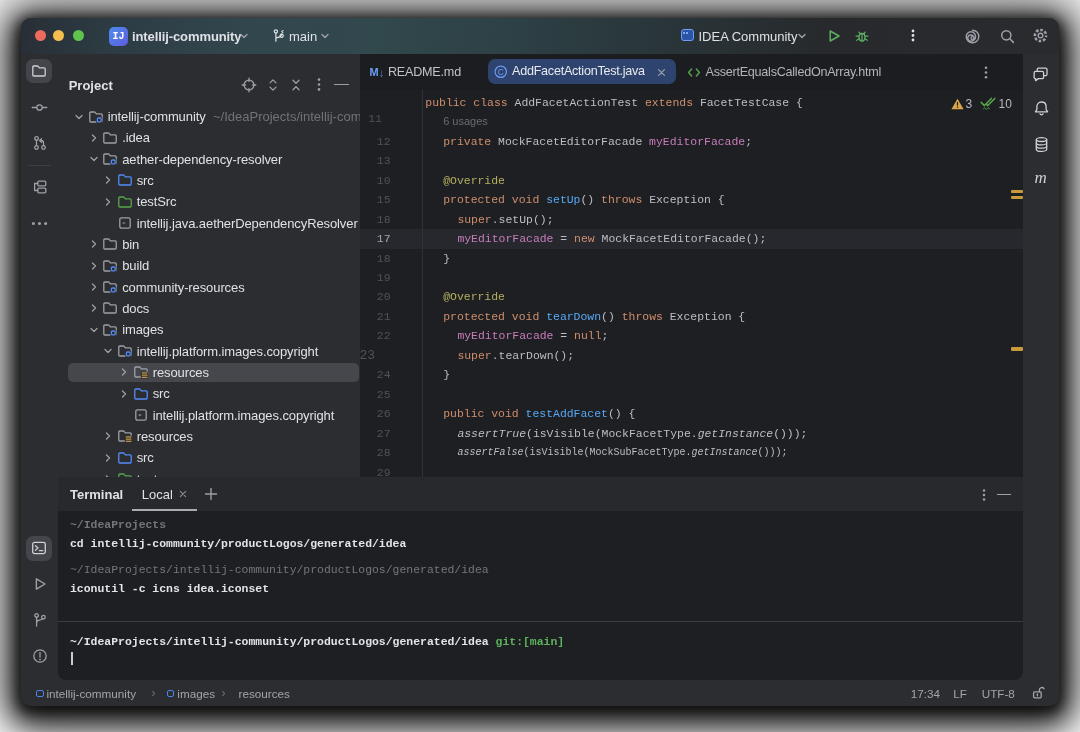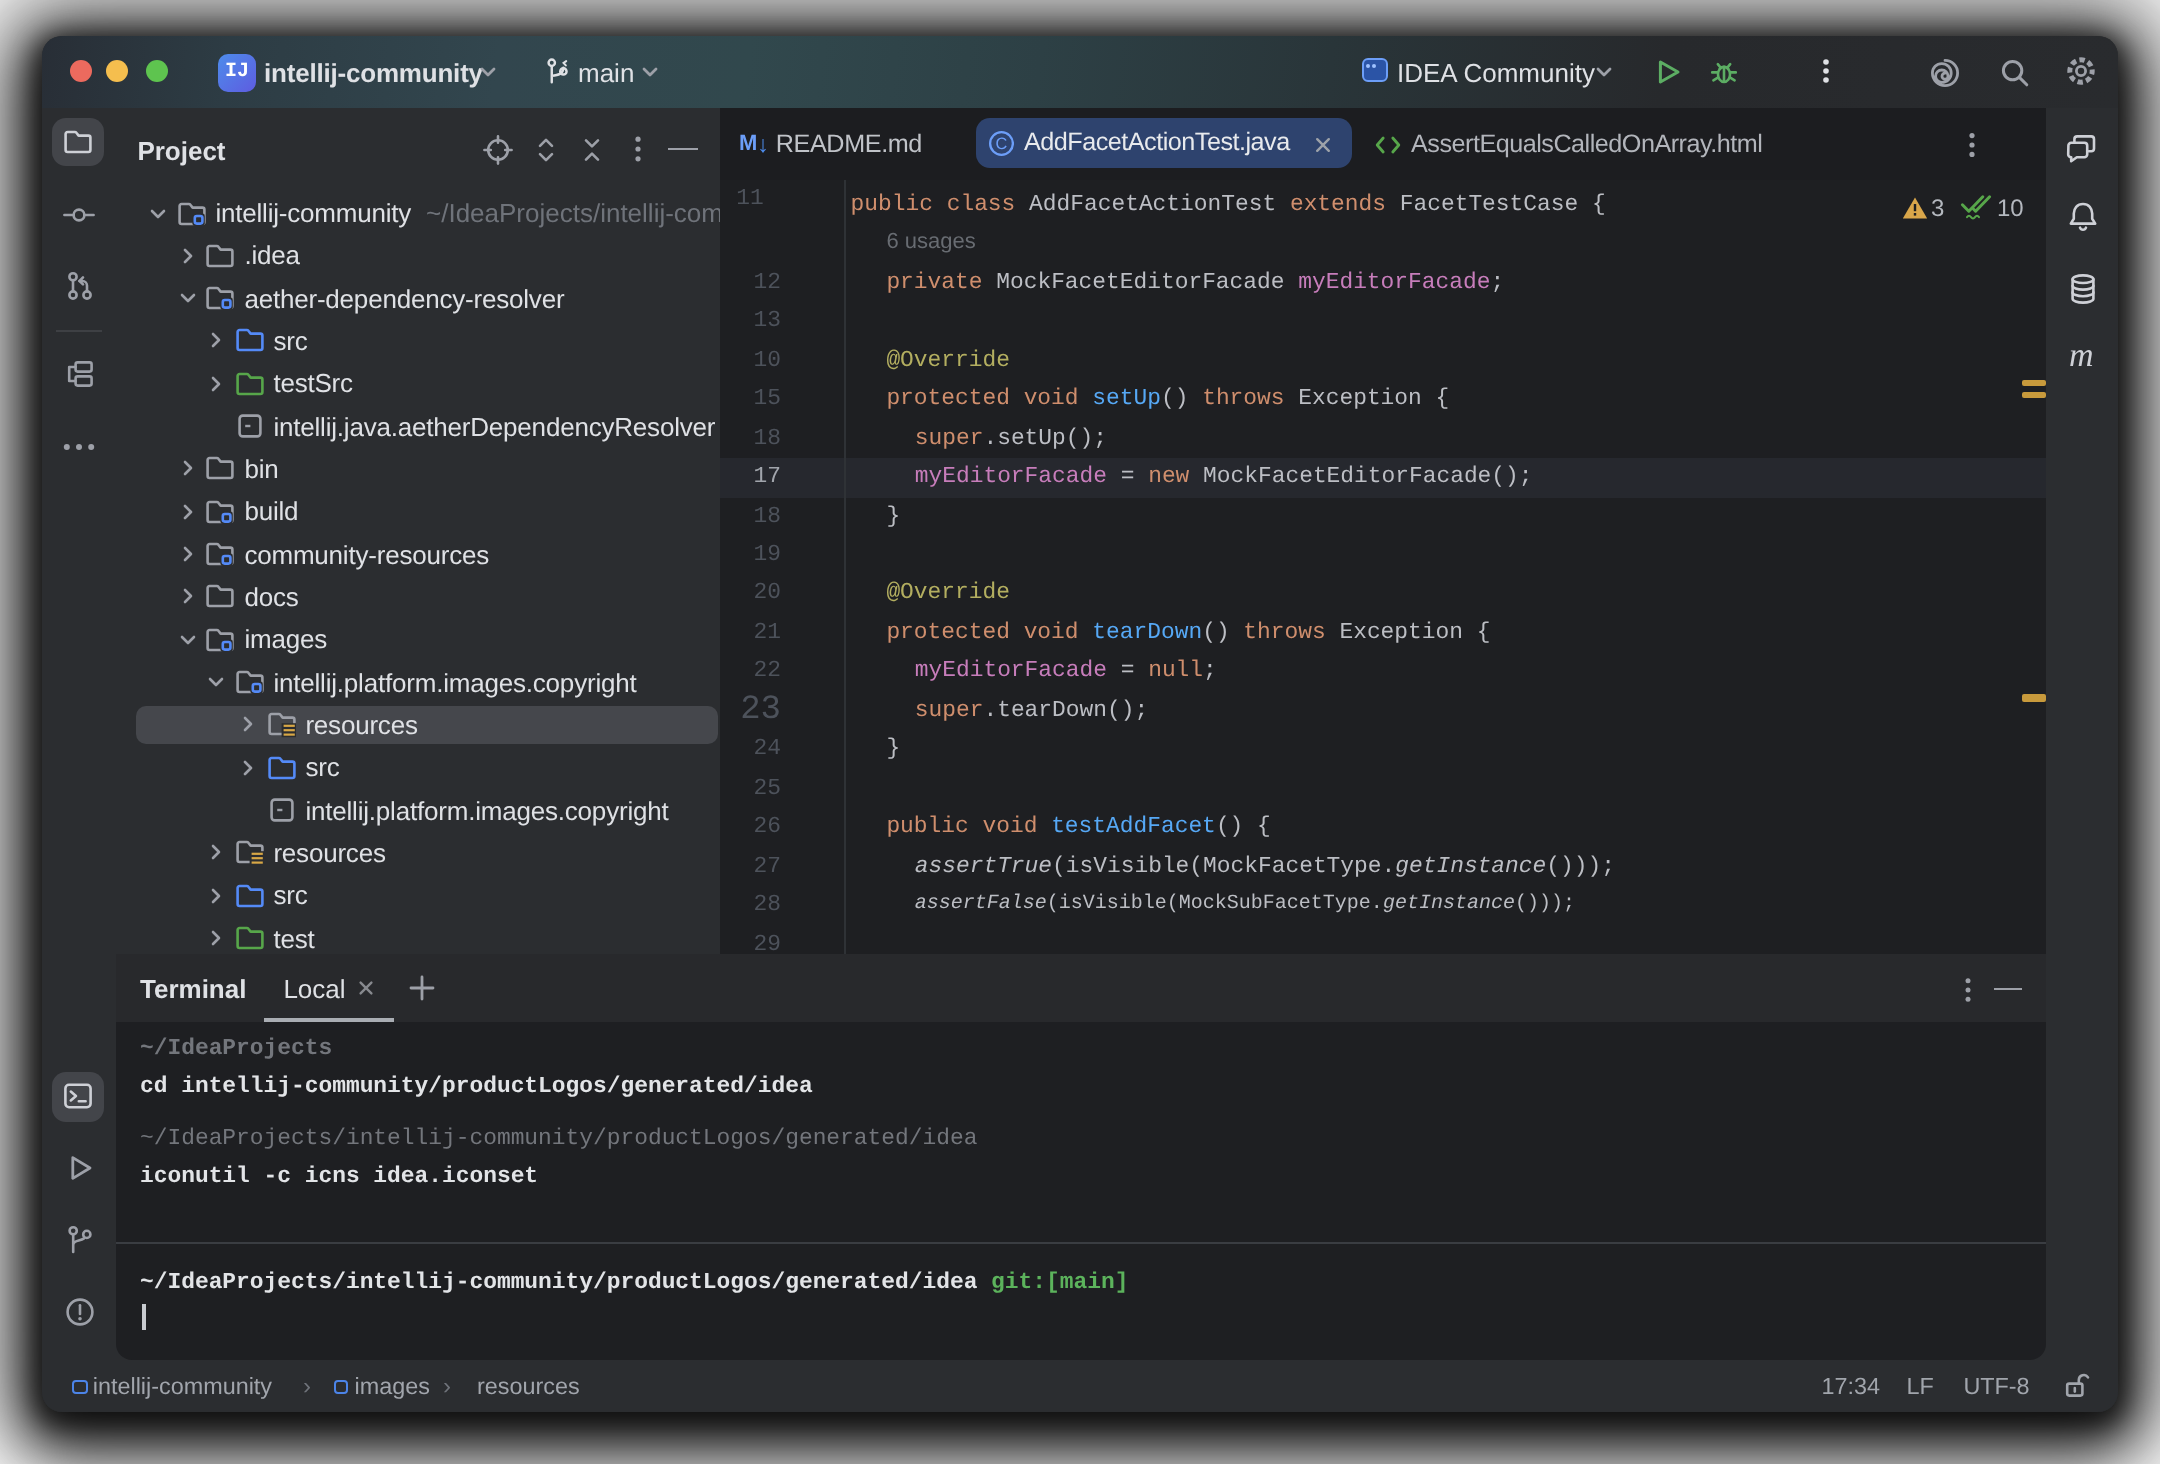--- a/index.html
+++ b/index.html
@@ -105,21 +105,21 @@
 <svg class="a" style="left:10.5px;top:594.9px" width="16" height="16" viewBox="0 0 16 16" fill="none" stroke="#9da0a8" stroke-width="1.3" stroke-linecap="round" stroke-linejoin="round">
 <circle cx="4.6" cy="3.4" r="1.8"></circle>
       <circle cx="11.4" cy="5.2" r="1.8"></circle>
 <path d="M4.6 5.3 V14 M4.6 10.5 c0-2.6 3.4-1.8 5.4-3.3"></path>
     </svg>
 <svg class="a" style="left:10.5px;top:630.2px" width="16" height="16" viewBox="0 0 16 16" fill="none" stroke="#9da0a8" stroke-width="1.3" stroke-linecap="round">
 <circle cx="8" cy="8" r="6.2"></circle>
       <path d="M8 4.6 V9"></path>
       <circle cx="8" cy="11.4" r=".9" fill="#9da0a8" stroke="none"></circle>
     </svg>
-<div class="a" style="left:37px;top:39px;width:301.5px;height:422.5px;background:#2b2d30;overflow:hidden">
+<div class="a" style="left:37px;top:49px;width:301.5px;height:422.5px;background:#2b2d30;overflow:hidden">
 <div class="a" style="left:10.7px;top:11px;height:15px;line-height:15px;font-size:13px;font-weight:bold;color:#dfe1e5">Project</div>
 <svg class="a" style="left:183px;top:10.4px" width="16" height="16" viewBox="0 0 16 16" fill="none" stroke="#9da0a8" stroke-width="1.3" stroke-linecap="round" stroke-linejoin="round">
 <circle cx="8" cy="8" r="4.9"></circle>
         <path d="M8 1.2 V4.4 M8 11.6 V14.8 M1.2 8 H4.4 M11.6 8 H14.8"></path>
       </svg>
 <svg class="a" style="left:207px;top:10.4px" width="16" height="16" viewBox="0 0 16 16" fill="none" stroke="#9da0a8" stroke-width="1.3" stroke-linecap="round" stroke-linejoin="round">
 <polyline points="5,5.9 8,2.9 11,5.9"></polyline>
         <polyline points="5,10.1 8,13.1 11,10.1"></polyline>
       </svg>
 <svg class="a" style="left:229.5px;top:10.4px" width="16" height="16" viewBox="0 0 16 16" fill="none" stroke="#9da0a8" stroke-width="1.3" stroke-linecap="round" stroke-linejoin="round">
@@ -296,21 +296,21 @@
 <div class="a" style="left:346px;top:10.5px;height:15px;line-height:15px;font-size:12.6px;letter-spacing:-0.25px;color:#b2b5bb">AssertEqualsCalledOnArray.html</div>
 <svg class="a" style="left:620.5px;top:11px" width="12" height="15" viewBox="0 0 12 15" fill="#9da0a8">
 <circle cx="6" cy="2.8" r="1.3"></circle>
         <circle cx="6" cy="7.5" r="1.3"></circle>
         <circle cx="6" cy="12.2" r="1.3"></circle>
       </svg>
 </div>
 <div class="a" style="left:338.5px;top:72.5px;width:663.5px;height:386.6px;background:#1e1f22;overflow:hidden" class2="ed">
 <div class="a" style="left:0;top:139.1px;width:663.5px;height:19.5px;background:#26282e"></div>
 <div class="a" style="left:62px;top:0;width:1px;height:386.6px;background:#2f3236"></div>
-<div class="a mono" style="left:0;top:0;width:31px;height:19.5px;line-height:19.5px;font-size:11.45px;color:#4d525b;text-align:center">11</div>
+<div class="a mono" style="left:0;top:19px;width:31px;height:19.5px;line-height:19.5px;font-size:11.45px;color:#4d525b;text-align:center">11</div>
 <div class="a mono" style="left:65.8px;top:2.66px;height:19.5px;line-height:19.5px;font-size:11.45px;white-space:pre"><span style="color:#cf8e6d;">public class </span><span style="color:#bcbec4;">AddFacetActionTest </span><span style="color:#cf8e6d;">extends </span><span style="color:#bcbec4;">FacetTestCase {</span></div>
 <div class="a" style="left:83.7px;top:24.3px;height:14px;line-height:14px;font-size:11px;color:#686c72">6 usages</div>
 <div class="a mono" style="left:0;top:41.62px;width:31px;height:19.5px;line-height:19.5px;font-size:11.45px;color:#4d525b;text-align:right">12</div>
 <div class="a mono" style="left:83.7px;top:41.62px;height:19.5px;line-height:19.5px;font-size:11.45px;white-space:pre"><span style="color:#cf8e6d;">private </span><span style="color:#bcbec4;">MockFacetEditorFacade </span><span style="color:#c77dbb;">myEditorFacade</span><span style="color:#bcbec4;">;</span></div>
 <div class="a mono" style="left:0;top:61.10px;width:31px;height:19.5px;line-height:19.5px;font-size:11.45px;color:#4d525b;text-align:right">13</div>
 <div class="a mono" style="left:0;top:80.58px;width:31px;height:19.5px;line-height:19.5px;font-size:11.45px;color:#4d525b;text-align:right">10</div>
 <div class="a mono" style="left:83.7px;top:80.58px;height:19.5px;line-height:19.5px;font-size:11.45px;white-space:pre"><span style="color:#b3ae60;">@Override</span></div>
 <div class="a mono" style="left:0;top:100.06px;width:31px;height:19.5px;line-height:19.5px;font-size:11.45px;color:#4d525b;text-align:right">15</div>
 <div class="a mono" style="left:83.7px;top:100.06px;height:19.5px;line-height:19.5px;font-size:11.45px;white-space:pre"><span style="color:#cf8e6d;">protected void </span><span style="color:#56a8f5;">setUp</span><span style="color:#bcbec4;">() </span><span style="color:#cf8e6d;">throws </span><span style="color:#bcbec4;">Exception {</span></div>
 <div class="a mono" style="left:0;top:119.54px;width:31px;height:19.5px;line-height:19.5px;font-size:11.45px;color:#4d525b;text-align:right">18</div>
@@ -319,21 +319,21 @@
 <div class="a mono" style="left:97.9px;top:139.02px;height:19.5px;line-height:19.5px;font-size:11.45px;white-space:pre"><span style="color:#c77dbb;">myEditorFacade</span><span style="color:#bcbec4;"> = </span><span style="color:#cf8e6d;">new</span><span style="color:#bcbec4;"> MockFacetEditorFacade();</span></div>
 <div class="a mono" style="left:0;top:158.50px;width:31px;height:19.5px;line-height:19.5px;font-size:11.45px;color:#4d525b;text-align:right">18</div>
 <div class="a mono" style="left:83.7px;top:158.50px;height:19.5px;line-height:19.5px;font-size:11.45px;white-space:pre"><span style="color:#bcbec4;">}</span></div>
 <div class="a mono" style="left:0;top:177.98px;width:31px;height:19.5px;line-height:19.5px;font-size:11.45px;color:#4d525b;text-align:right">19</div>
 <div class="a mono" style="left:0;top:197.46px;width:31px;height:19.5px;line-height:19.5px;font-size:11.45px;color:#4d525b;text-align:right">20</div>
 <div class="a mono" style="left:83.7px;top:197.46px;height:19.5px;line-height:19.5px;font-size:11.45px;white-space:pre"><span style="color:#b3ae60;">@Override</span></div>
 <div class="a mono" style="left:0;top:216.94px;width:31px;height:19.5px;line-height:19.5px;font-size:11.45px;color:#4d525b;text-align:right">21</div>
 <div class="a mono" style="left:83.7px;top:216.94px;height:19.5px;line-height:19.5px;font-size:11.45px;white-space:pre"><span style="color:#cf8e6d;">protected void </span><span style="color:#56a8f5;">tearDown</span><span style="color:#bcbec4;">() </span><span style="color:#cf8e6d;">throws </span><span style="color:#bcbec4;">Exception {</span></div>
 <div class="a mono" style="left:0;top:236.42px;width:31px;height:19.5px;line-height:19.5px;font-size:11.45px;color:#4d525b;text-align:right">22</div>
 <div class="a mono" style="left:97.9px;top:236.42px;height:19.5px;line-height:19.5px;font-size:11.45px;white-space:pre"><span style="color:#c77dbb;">myEditorFacade</span><span style="color:#bcbec4;"> = </span><span style="color:#cf8e6d;">null</span><span style="color:#bcbec4;">;</span></div>
-<div class="a mono" style="left:0;top:255.90px;width:31px;height:19.5px;line-height:19.5px;font-size:17px;color:#4d525b;text-align:right">23</div>
+<div class="a mono" style="left:0;top:255.90px;width:31px;height:19.5px;line-height:19.5px;font-size:13px;color:#4d525b;text-align:left">23</div>
 <div class="a mono" style="left:97.9px;top:255.90px;height:19.5px;line-height:19.5px;font-size:11.45px;white-space:pre"><span style="color:#cf8e6d;">super</span><span style="color:#bcbec4;">.tearDown();</span></div>
 <div class="a mono" style="left:0;top:275.38px;width:31px;height:19.5px;line-height:19.5px;font-size:11.45px;color:#4d525b;text-align:right">24</div>
 <div class="a mono" style="left:83.7px;top:275.38px;height:19.5px;line-height:19.5px;font-size:11.45px;white-space:pre"><span style="color:#bcbec4;">}</span></div>
 <div class="a mono" style="left:0;top:294.86px;width:31px;height:19.5px;line-height:19.5px;font-size:11.45px;color:#4d525b;text-align:right">25</div>
 <div class="a mono" style="left:0;top:314.34px;width:31px;height:19.5px;line-height:19.5px;font-size:11.45px;color:#4d525b;text-align:right">26</div>
 <div class="a mono" style="left:83.7px;top:314.34px;height:19.5px;line-height:19.5px;font-size:11.45px;white-space:pre"><span style="color:#cf8e6d;">public void </span><span style="color:#56a8f5;">testAddFacet</span><span style="color:#bcbec4;">() {</span></div>
 <div class="a mono" style="left:0;top:333.82px;width:31px;height:19.5px;line-height:19.5px;font-size:11.45px;color:#4d525b;text-align:right">27</div>
 <div class="a mono" style="left:97.9px;top:333.82px;height:19.5px;line-height:19.5px;font-size:11.45px;white-space:pre"><span style="color:#bcbec4;font-style:italic;">assertTrue</span><span style="color:#bcbec4;">(isVisible(MockFacetType.</span><span style="color:#bcbec4;font-style:italic;">getInstance</span><span style="color:#bcbec4;">()));</span></div>
 <div class="a mono" style="left:0;top:353.30px;width:31px;height:19.5px;line-height:19.5px;font-size:11.45px;color:#4d525b;text-align:right">28</div>
 <div class="a mono" style="left:97.9px;top:353.30px;height:19.5px;line-height:19.5px;font-size:10px;white-space:pre"><span style="color:#bcbec4;font-style:italic;">assertFalse</span><span style="color:#bcbec4;">(isVisible(MockSubFacetType.</span><span style="color:#bcbec4;font-style:italic;">getInstance</span><span style="color:#bcbec4;">()));</span></div>

